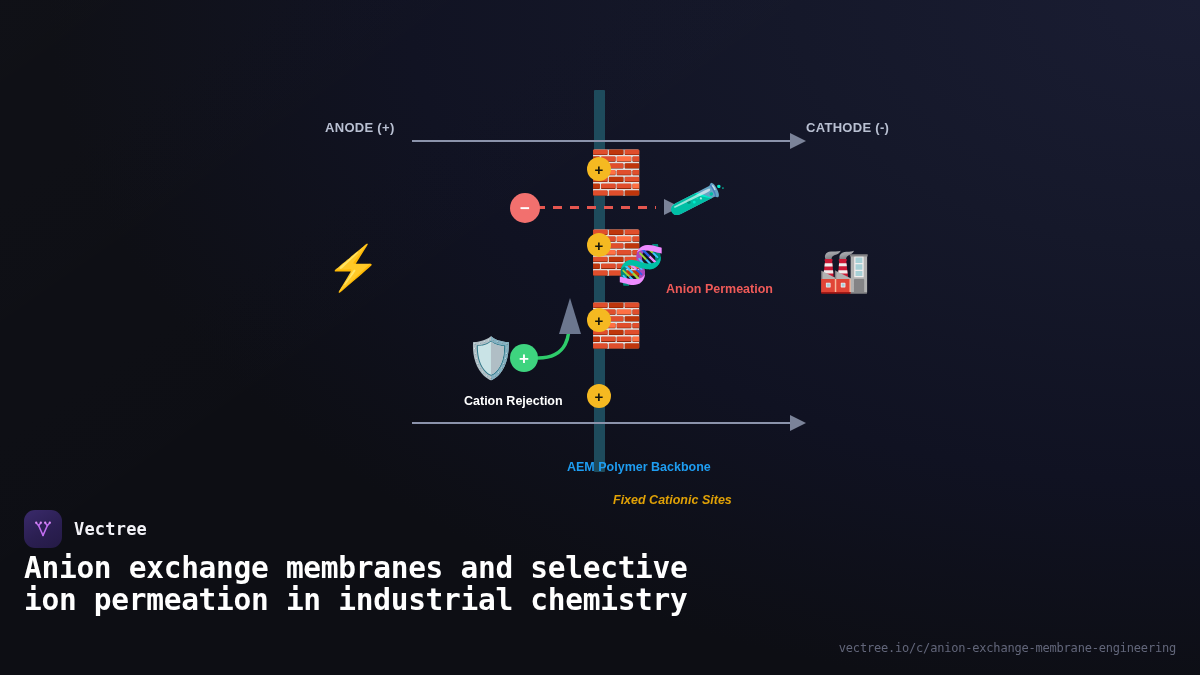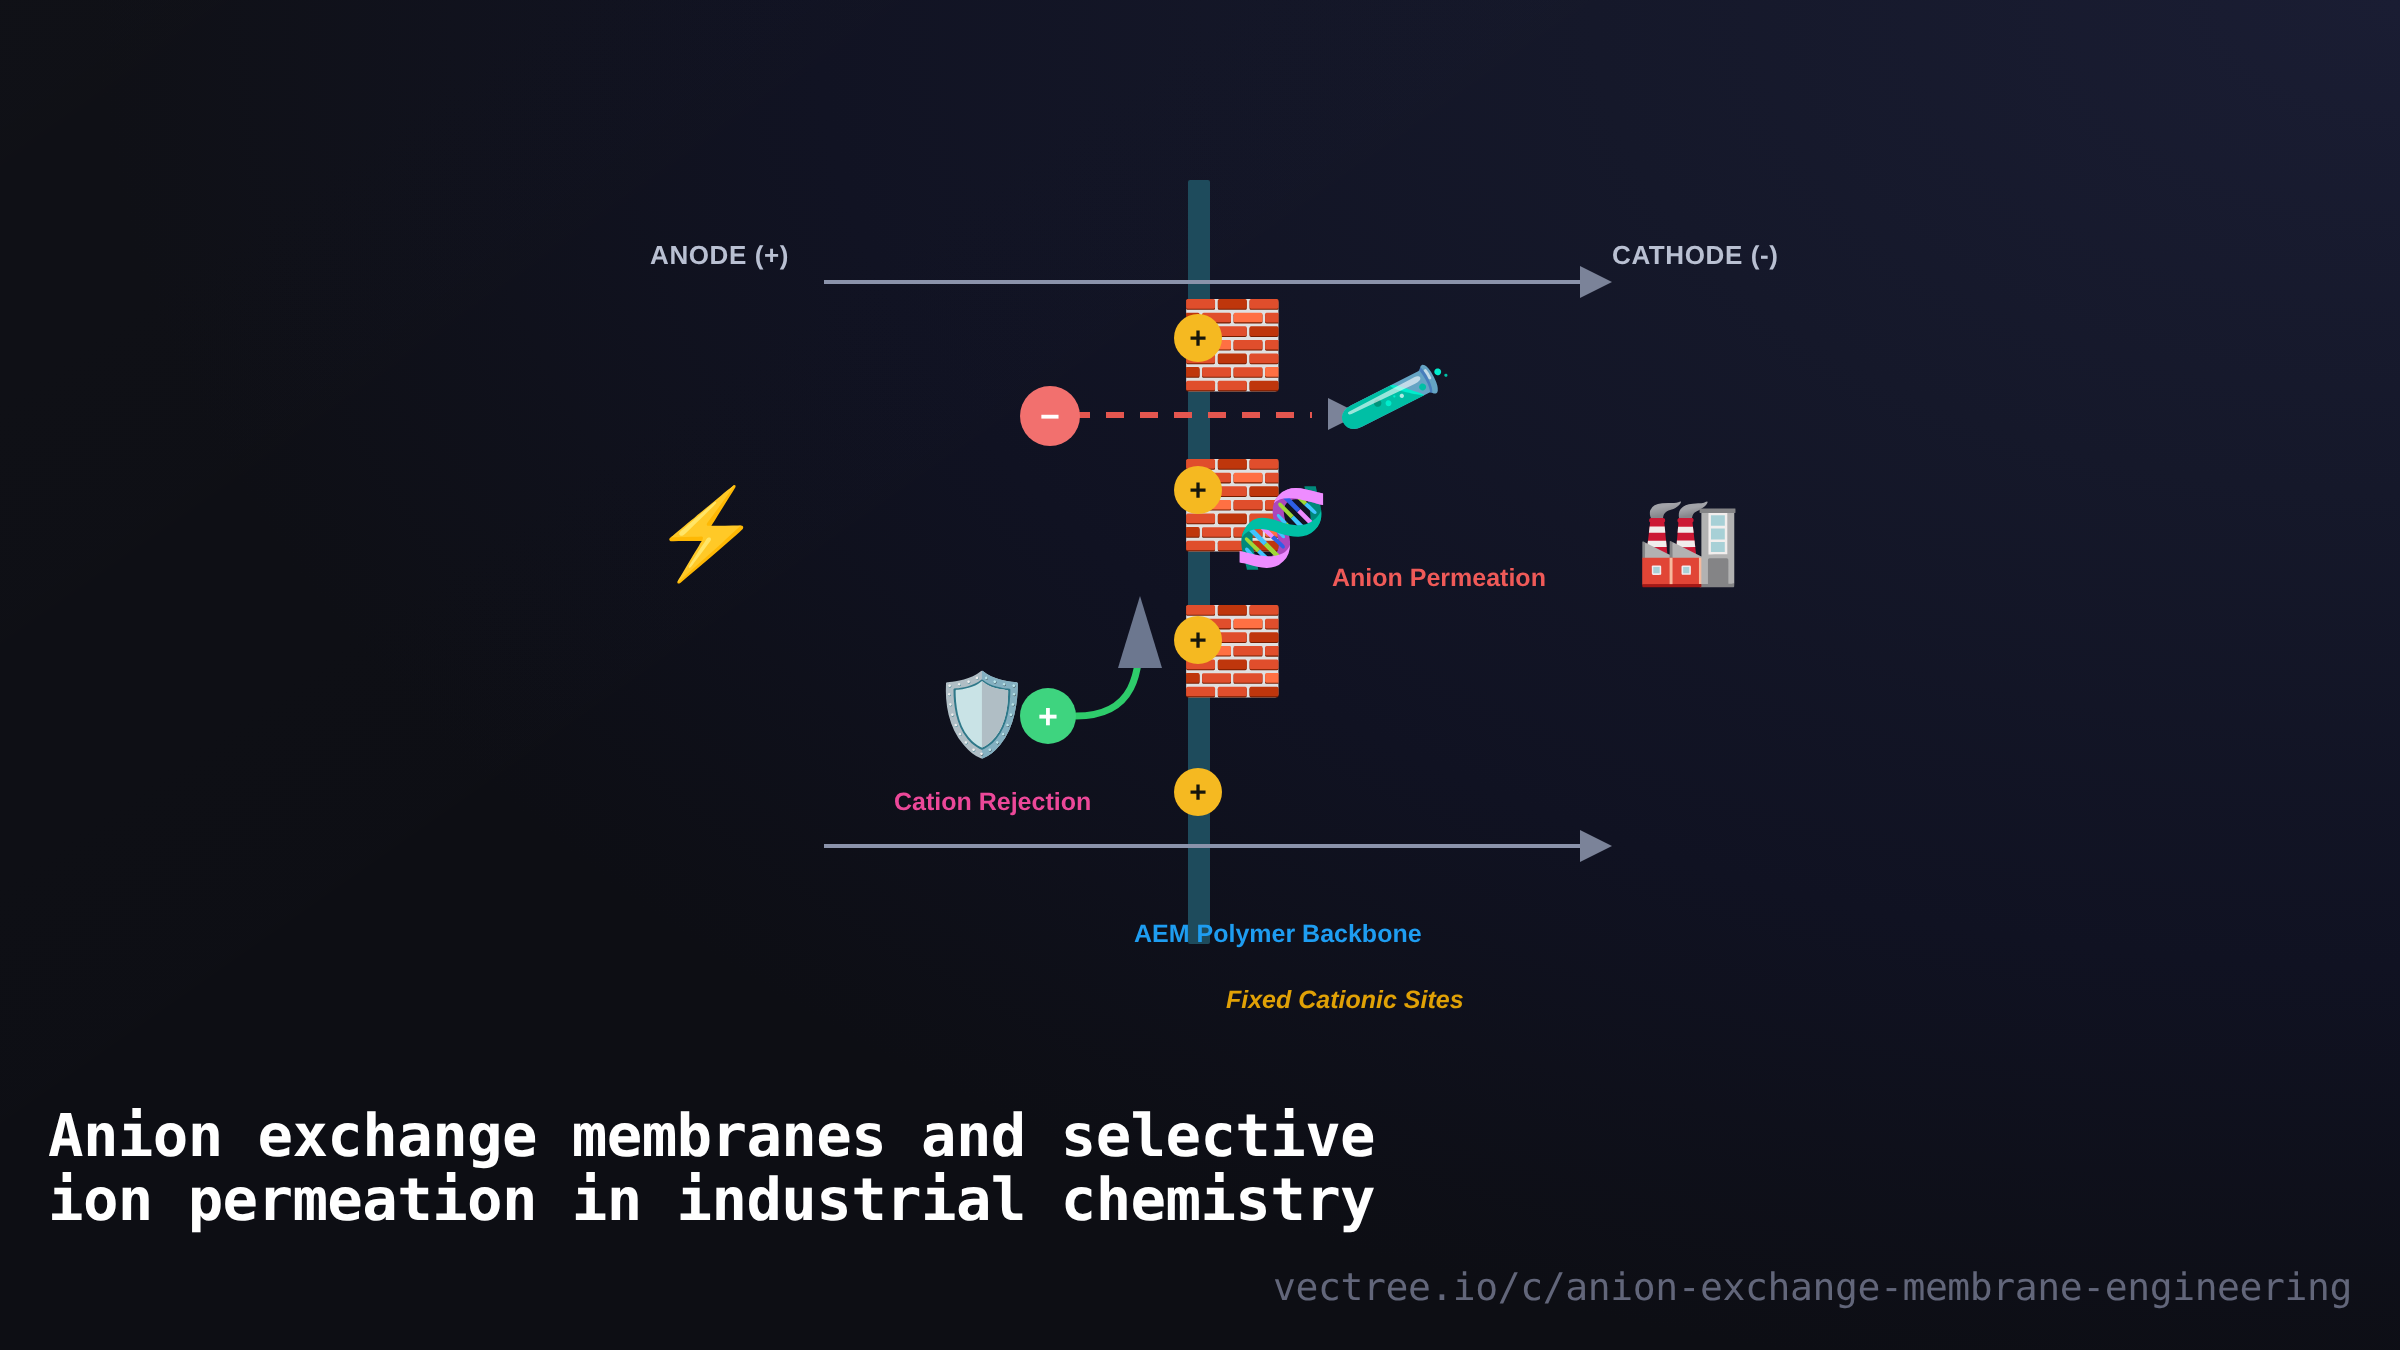--- a/index.html
+++ b/index.html
@@ -120,21 +120,21 @@
     user-select: none;
   }
 
   
   .caption {
     font-size: 12.5px;
     font-weight: 700;
     white-space: nowrap;
   }
   .cap-red   { color: #ef5a58; }
-  .cap-green { color: #ec4899; }
+  .cap-green { color: #ffffff; margin-left: 17px; }
   .cap-blue  { color: #1e9df1; }
   .cap-gold  { color: #e0a106; }
 
   
   #footer {
     position: absolute;
     left: 0; right: 0; bottom: 0;
     height: 165px;
   }
   #brand-row {
@@ -170,21 +170,21 @@
     font-weight: 700;
     line-height: 1.1;
     color: #ffffff;
     letter-spacing: -0.3px;
   }
   #footer-url {
     position: absolute;
     right: 24px;
     bottom: 20px;
     font-family: "DejaVu Sans Mono", "Liberation Mono", monospace;
-    font-size: 19px;
+    font-size: 12px;
     color: #62667a;
     letter-spacing: -0.2px;
   }
 </style>
 </head>
 <body>
 
 <div id="bg-wash"></div>
 <div id="bg-wash-2"></div>
 
@@ -242,18 +242,39 @@
 
   <div class="abs caption cap-green" style="left:447px; top:394px;">Cation Rejection</div>
 
   <div class="abs caption cap-blue" style="left:567px; top:460px;">AEM Polymer Backbone</div>
   <div class="abs caption cap-gold" style="left:613px; top:493px;font-style:italic;">Fixed Cationic Sites</div>
 
 </div>
 
 <div id="footer">
 
+  <div id="brand-row">
+    <div id="brand-logo">
+      <svg width="22" height="22" viewBox="0 0 24 24" aria-hidden="true">
+        <g stroke="#c06ef0" stroke-width="1.7" stroke-linecap="round" fill="none">
+          <path d="M12 19 L7.2 8.2"></path>
+          <path d="M12 19 L16.8 8.2"></path>
+          <path d="M7.2 8.2 L4.6 5.4"></path>
+          <path d="M7.2 8.2 L9.6 5.4"></path>
+          <path d="M16.8 8.2 L14.4 5.4"></path>
+          <path d="M16.8 8.2 L19.4 5.4"></path>
+        </g>
+        <g fill="#d98bf5">
+          <circle cx="4.6" cy="5.1" r="1.25"></circle>
+          <circle cx="9.6" cy="5.1" r="1.25"></circle>
+          <circle cx="14.4" cy="5.1" r="1.25"></circle>
+          <circle cx="19.4" cy="5.1" r="1.25"></circle>
+        </g>
+      </svg>
+    </div>
+    <div id="brand-name">Vectree</div>
+  </div>
 
   <h1 id="headline">Anion exchange membranes and selective ion permeation in industrial chemistry</h1>
 
   <div id="footer-url">vectree.io/c/anion-exchange-membrane-engineering</div>
 
 </div>
 
 </body></html>

